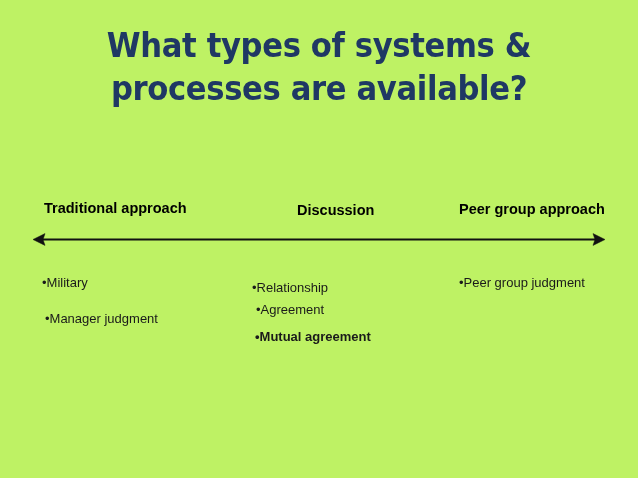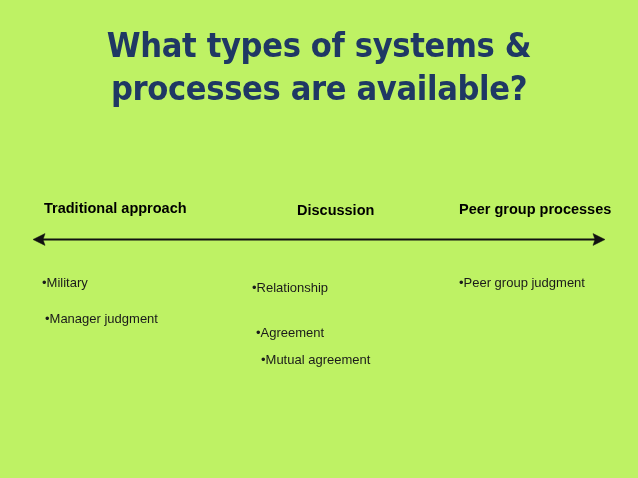--- a/index.html
+++ b/index.html
@@ -81,41 +81,41 @@
 
   .bullet-line {
     display: block;
     white-space: nowrap;
   }
   
   .bullet-col.c1 .bullet-line:nth-child(1) { margin-left: 0px; margin-bottom: 18px; }
   .bullet-col.c1 .bullet-line:nth-child(2) { margin-left: 3px; margin-bottom: 14px; }
   .bullet-col.c1 .bullet-line:nth-child(3) { margin-left: 2px; }
 
-  .bullet-col.c2 .bullet-line:nth-child(1) { margin-left: 0px; margin-bottom: 27px; }
+  .bullet-col.c2 .bullet-line:nth-child(1) { margin-left: 0px; margin-bottom: 4px; }
   .bullet-col.c2 .bullet-line:nth-child(2) { margin-left: 4px; margin-bottom: 9px; }
-  .bullet-col.c2 .bullet-line:nth-child(3) { margin-left: 9px; }
+  .bullet-col.c2 .bullet-line:nth-child(3) { margin-left: 3px; font-weight: bold; }
 
   .bullet-col.c3 .bullet-line:nth-child(1) { margin-left: 0px; margin-bottom: 19px; }
   .bullet-col.c3 .bullet-line:nth-child(2) { margin-left: 5px; margin-bottom: 13px; }
   .bullet-col.c3 .bullet-line:nth-child(3) { margin-left: 4px; }
 </style>
 </head>
 <body>
 
 <div id="slide">
 
   <div class="title-block">
     <span class="title-line">What types of systems &amp;</span>
     <span class="title-line">processes are available?</span>
   </div>
 
   <div class="col-header h1">Traditional approach</div>
   <div class="col-header h2">Discussion</div>
-  <div class="col-header h3">Peer group processes</div>
+  <div class="col-header h3">Peer group approach</div>
 
   <div class="arrow-wrap">
     <svg viewBox="0 0 572 20" xmlns="http://www.w3.org/2000/svg" aria-hidden="true">
       <g fill="#111111" stroke="#111111">
         <line x1="9" y1="9.5" x2="563" y2="9.5" stroke-width="2.2" stroke-linecap="butt"></line>
         <polygon points="0,9.5 12,3.6 10,9.5 12,15.4" stroke-width="0.5" stroke-linejoin="miter"></polygon>
         <polygon points="572,9.5 560,3.6 562,9.5 560,15.4" stroke-width="0.5" stroke-linejoin="miter"></polygon>
       </g>
     </svg>
   </div>

